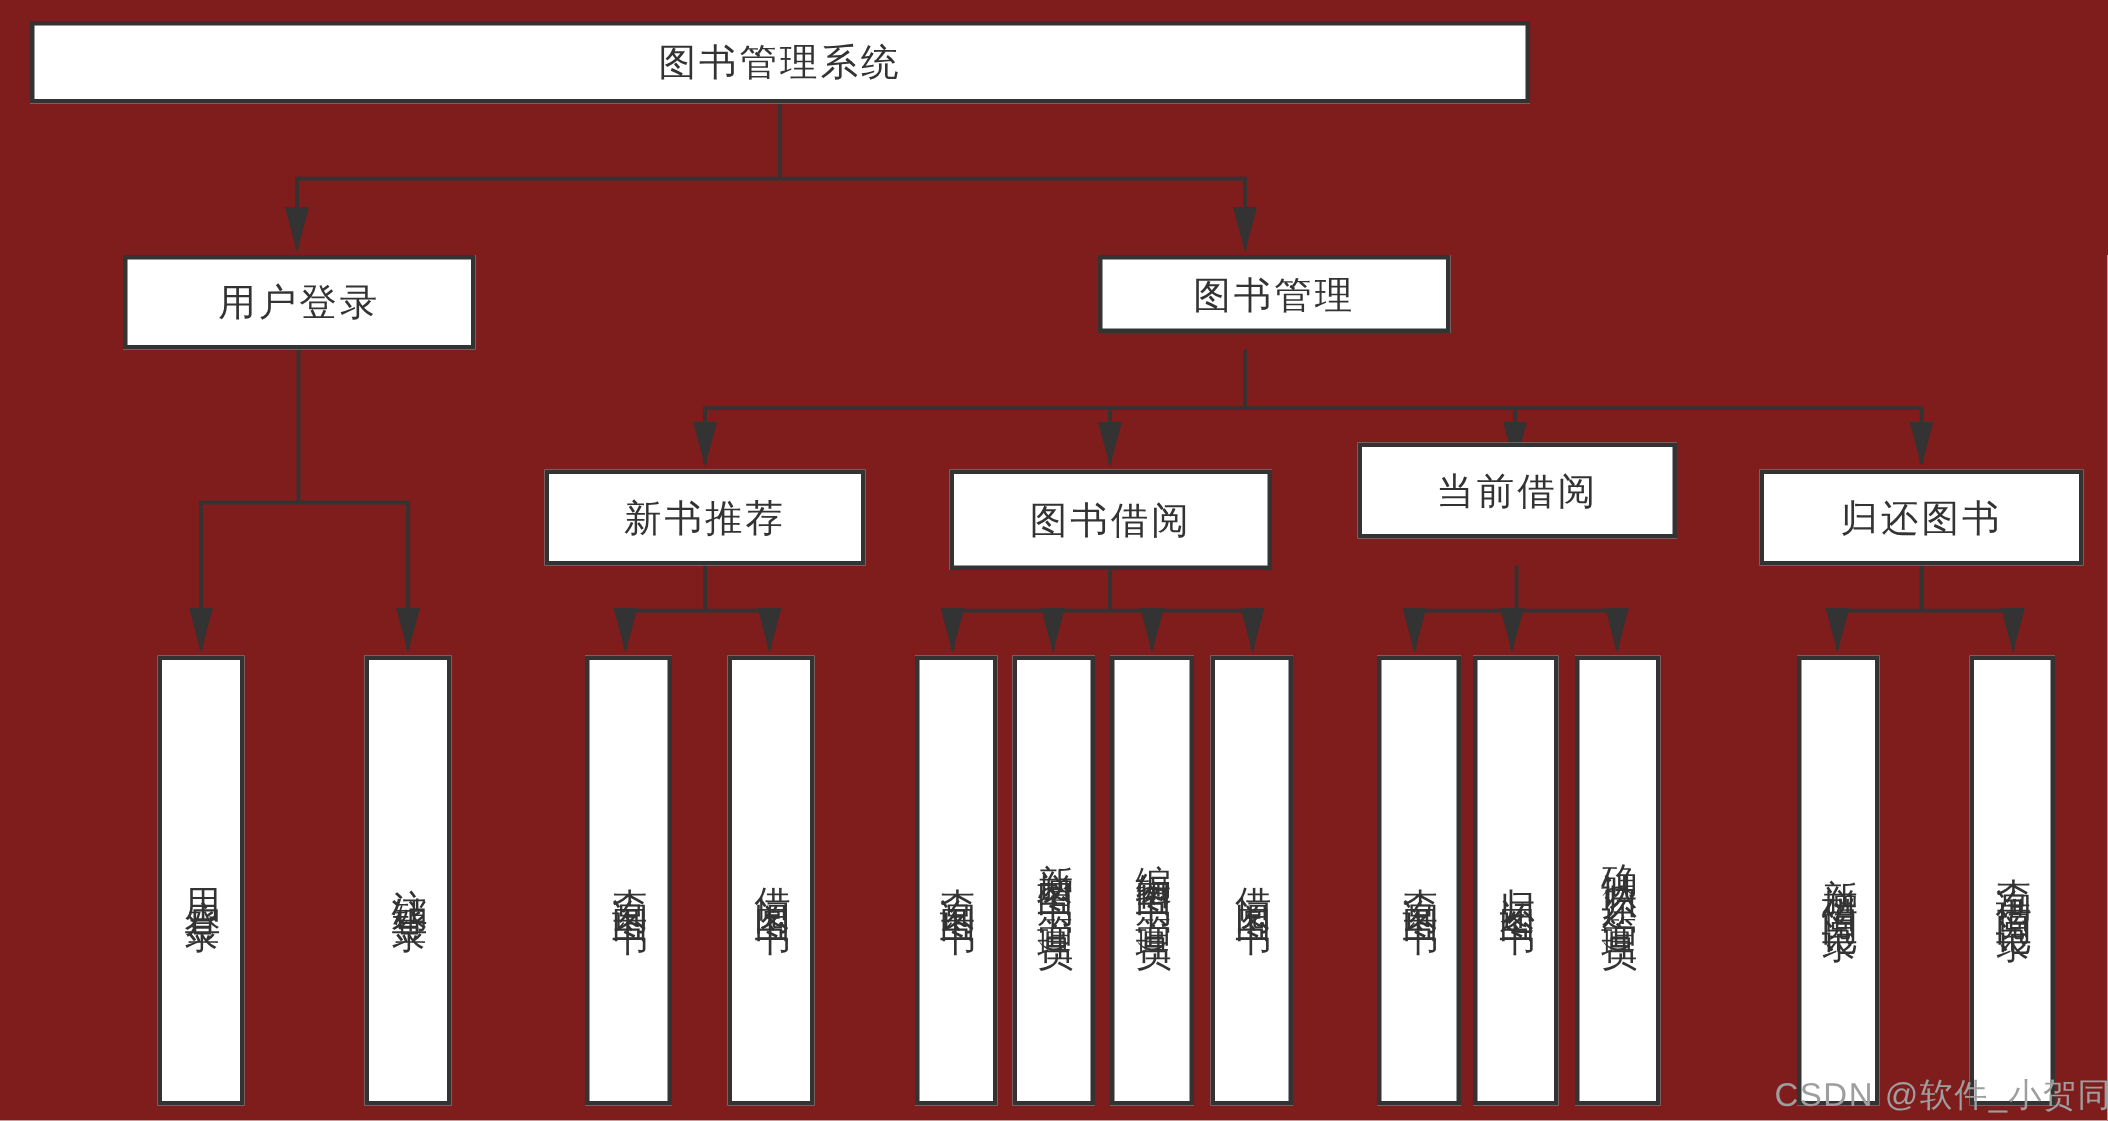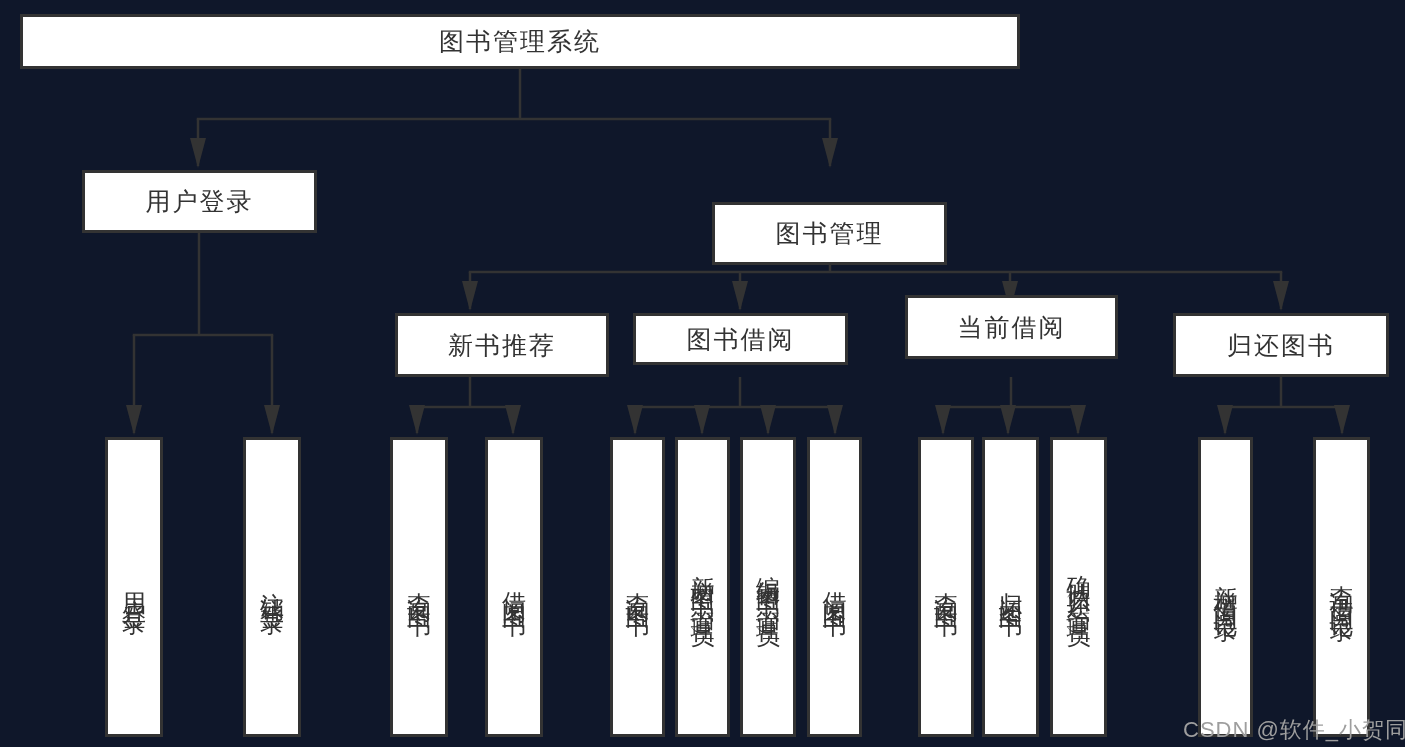--- a/index.html
+++ b/index.html
@@ -4,21 +4,21 @@
 <style>
   html, body {
     margin: 0;
     padding: 0;
     background: #ffffff;
   }
   #stage {
     position: relative;
     width: 1405px;
     height: 747px;
-    background: #0f172a;
+    background: #7f1d1d;
     overflow: hidden;
     font-family: "Liberation Sans", "DejaVu Sans", sans-serif;
   }
   #connectors {
     position: absolute;
     left: 0; top: 0;
     width: 1405px; height: 747px;
     z-index: 0;
   }
   .node {
@@ -38,23 +38,23 @@
     writing-mode: vertical-rl;
     text-orientation: mixed;
     letter-spacing: 7px;
     line-height: 1;
     top: 437px;
     height: 300px;
   }
   
   .b-root            { left: 20px;   top: 14px;  width: 1000px; height: 55px; }
   .b-user-login      { left: 82px;   top: 170px; width: 235px;  height: 63px; }
-  .b-book-mgmt       { left: 712px;  top: 170px; width: 235px;  height: 63px; margin-top: 32px; }
-  .b-new-books       { left: 363px;  top: 313px; width: 214px;  height: 64px; margin-left: 32px; }
-  .b-book-borrow     { left: 633px;  top: 313px; width: 215px;  height: 52px; }
+  .b-book-mgmt       { left: 732px;  top: 170px; width: 235px;  height: 52px; }
+  .b-new-books       { left: 363px;  top: 313px; width: 214px;  height: 64px; }
+  .b-book-borrow     { left: 633px;  top: 313px; width: 215px;  height: 67px; }
   .b-current-borrow  { left: 905px;  top: 295px; width: 213px;  height: 64px; }
   .b-borrow-records  { left: 1173px; top: 313px; width: 216px;  height: 64px; }
   
   .l-1  { left: 105px;  width: 58px; }
   .l-2  { left: 243px;  width: 58px; }
   .l-3  { left: 390px;  width: 58px; }
   .l-4  { left: 485px;  width: 58px; }
   .l-5  { left: 610px;  width: 55px; }
   .l-6  { left: 675px;  width: 55px; }
   .l-7  { left: 740px;  width: 56px; }

